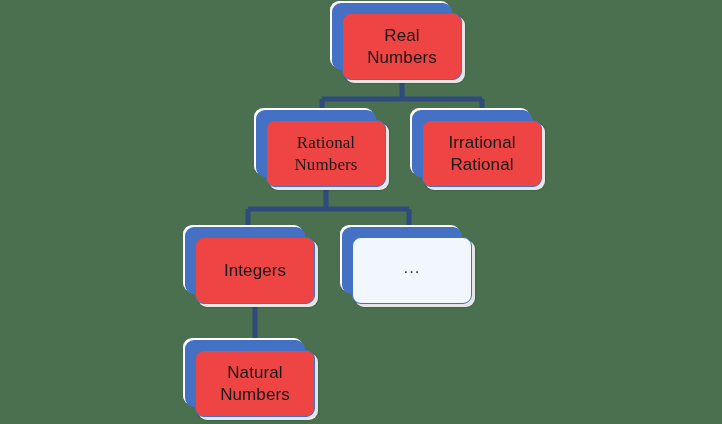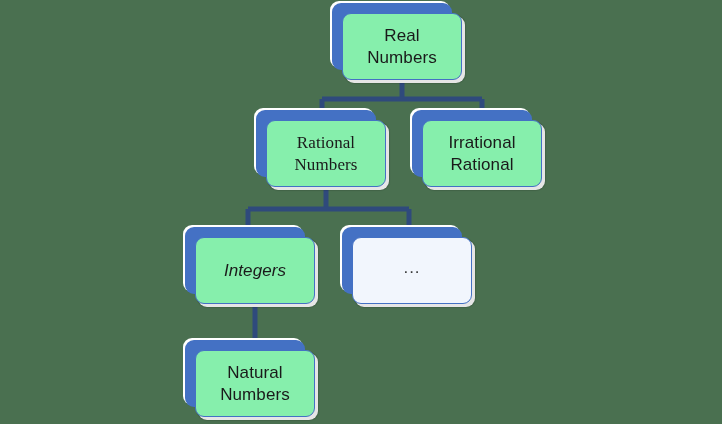--- a/index.html
+++ b/index.html
@@ -41,21 +41,21 @@
     top: 0;
     background: #4471c4;
     border-radius: 9px;
     box-shadow: -2px -2px 0 0 #ffffff;
   }
   
   .node .card {
     position: absolute;
     left: 10px;
     top: 10px;
-    background: #86efac;
+    background: #ef4444;
     border: 1.5px solid #4471c4;
     border-radius: 9px;
     box-shadow: 3px 3px 0 0 #e6e6e6,
                 3px 3px 1px 1px rgba(0,0,0,0.12);
     display: flex;
     align-items: center;
     justify-content: center;
     text-align: center;
     box-sizing: border-box;
   }
@@ -124,21 +124,21 @@
   <div class="node" style="left:412px; top:110px;">
     <div class="plate" style="width:120px; height:67px;"></div>
     <div class="card" style="width:120px; height:67px;">
       <span class="label">Irrational
 Rational</span>
     </div>
   </div>
 
   <div class="node" style="left:185px; top:227px;">
     <div class="plate" style="width:120px; height:67px;"></div>
-    <div class="card" style="width:120px; height:67px;font-style:italic;">
+    <div class="card" style="width:120px; height:67px;">
       <span class="label">Integers</span>
     </div>
   </div>
 
   <div class="node ellipsis" style="left:342px; top:227px;">
     <div class="plate" style="width:120px; height:67px;"></div>
     <div class="card" style="width:120px; height:67px;">
       <span class="label">...</span>
     </div>
   </div>

